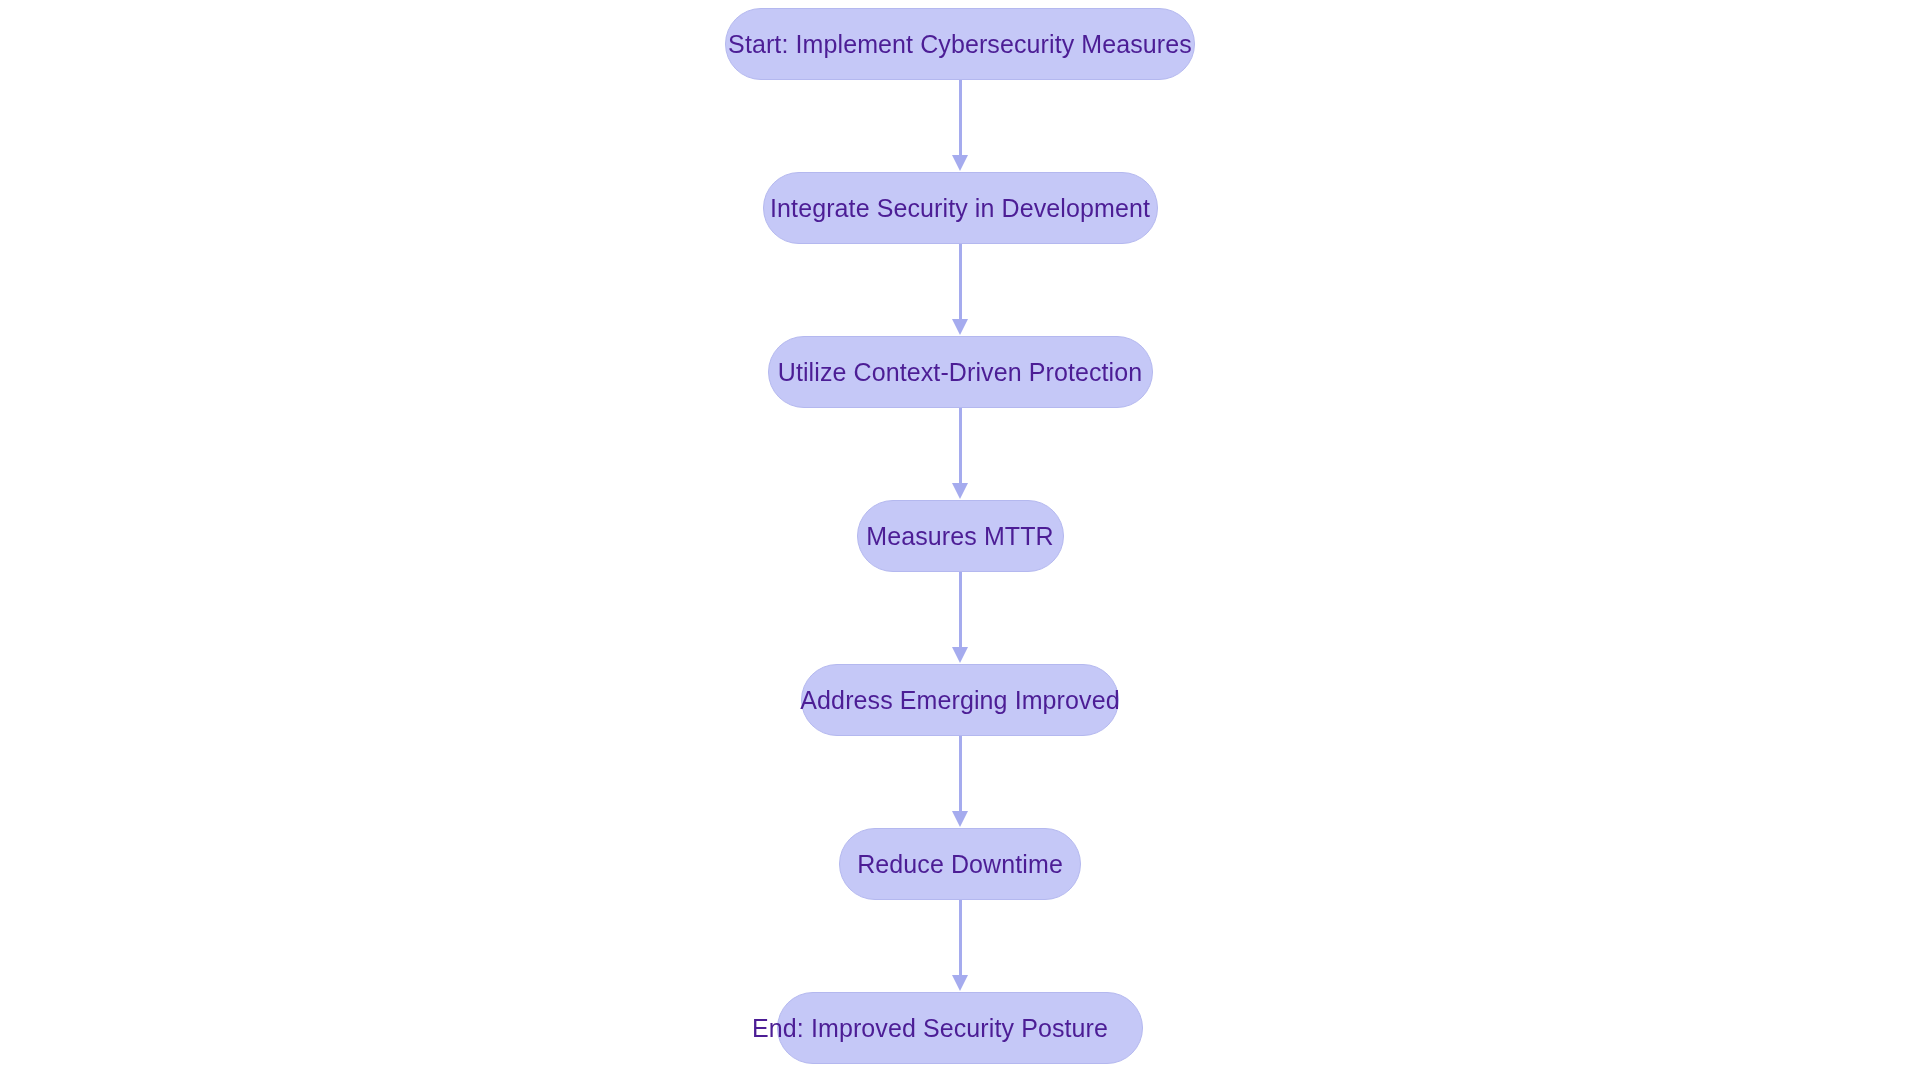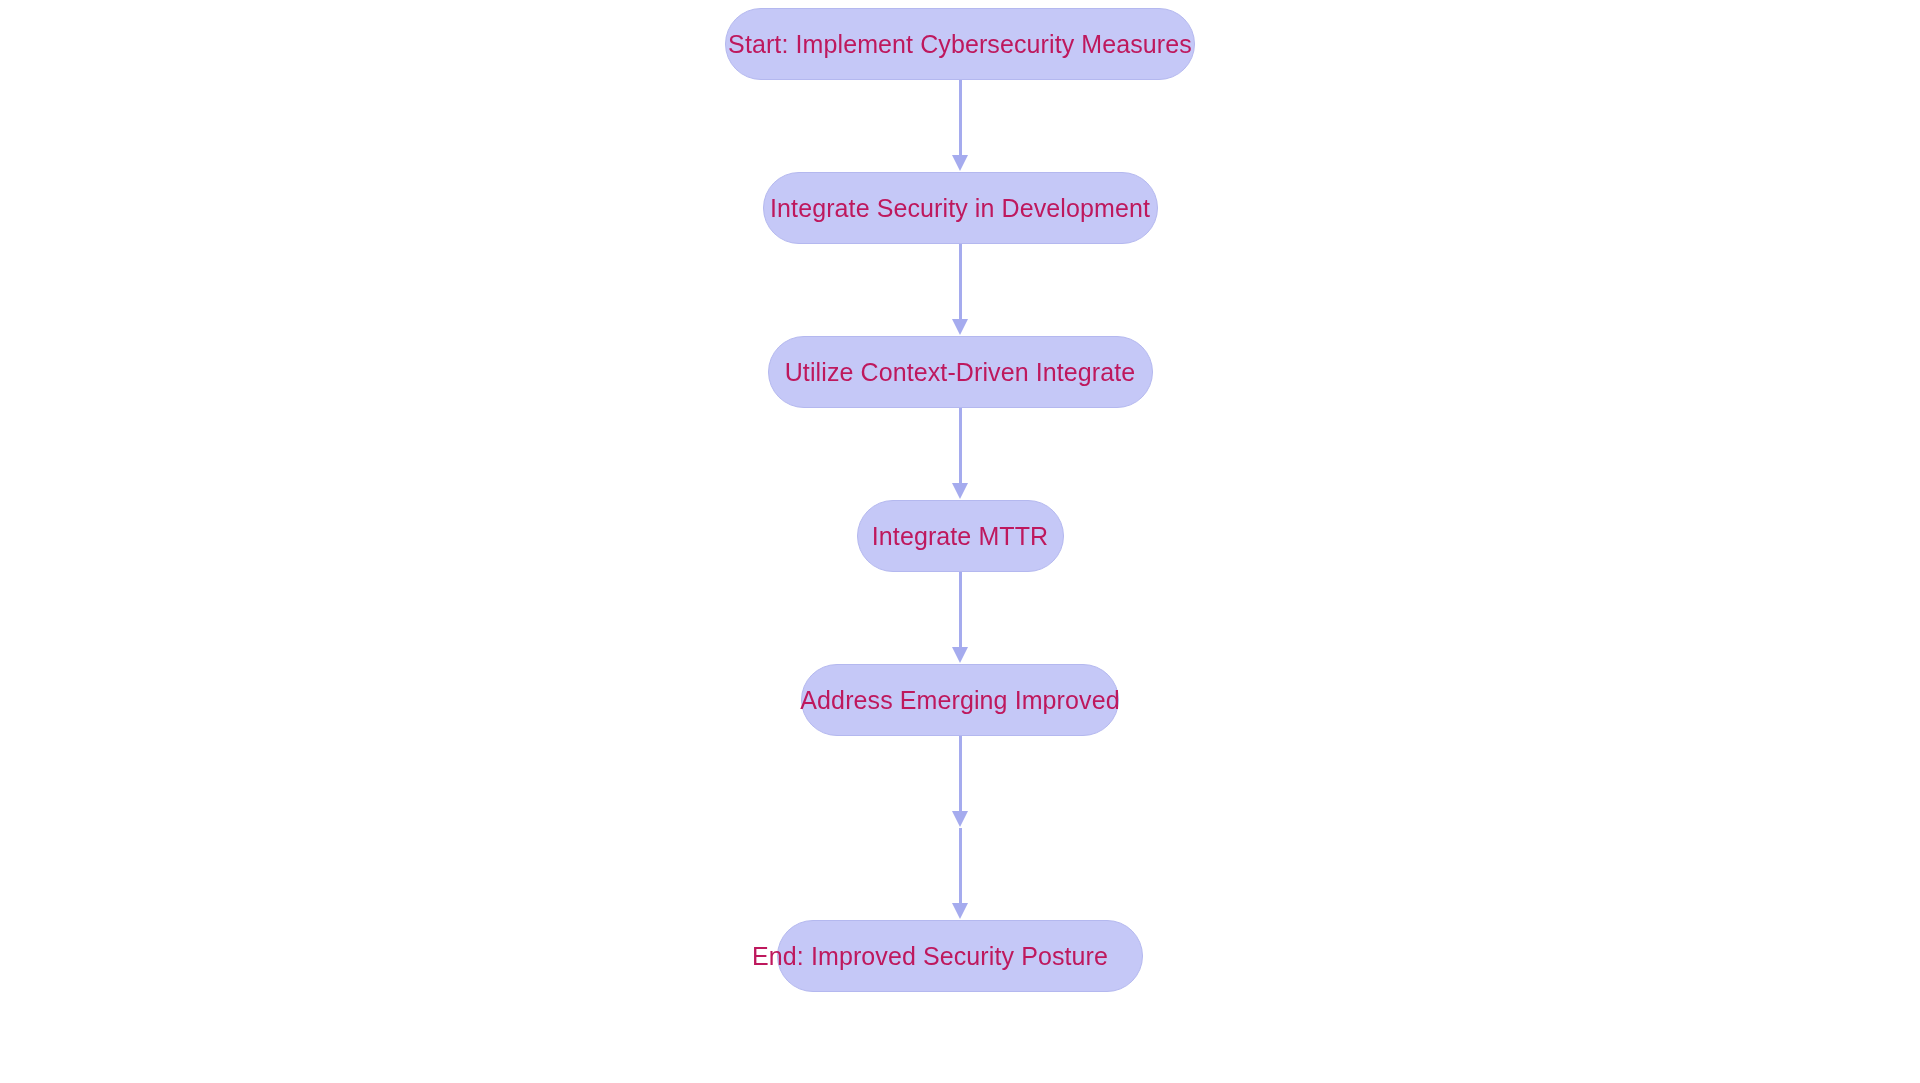--- a/index.html
+++ b/index.html
@@ -47,21 +47,21 @@
     background: #c5c8f7;
     border: 1px solid #b4b8ef;
     display: flex;
     align-items: center;
     justify-content: center;
     padding: 0 34px;
     white-space: nowrap;
   }
 
   .node-label {
-    color: #be185d;
+    color: #4c1d95;
     font-family: "Liberation Sans", sans-serif;
     font-size: 25px;
     font-weight: 400;
     letter-spacing: 0.1px;
     line-height: 1;
   }
 
   
   .connector {
     position: relative;
@@ -106,45 +106,50 @@
         <div class="node" style="width: 395px; text-align: right;">
           <span class="node-label">Integrate Security in Development</span>
         </div>
       </div>
       <div class="connector">
         <div class="stem"></div>
         <div class="head"></div>
       </div>
       <div class="row">
         <div class="node" style="width: 385px;">
-          <span class="node-label">Utilize Context-Driven Integrate</span>
+          <span class="node-label">Utilize Context-Driven Protection</span>
         </div>
       </div>
       <div class="connector">
         <div class="stem"></div>
         <div class="head"></div>
       </div>
       <div class="row">
         <div class="node" style="width: 207px;">
-          <span class="node-label">Integrate MTTR</span>
+          <span class="node-label">Measures MTTR</span>
         </div>
       </div>
       <div class="connector">
         <div class="stem"></div>
         <div class="head"></div>
       </div>
       <div class="row">
         <div class="node" style="width: 318px;">
           <span class="node-label">Address Emerging Improved</span>
         </div>
       </div>
       <div class="connector">
         <div class="stem"></div>
         <div class="head"></div>
       </div>
+      <div class="row">
+        <div class="node" style="width: 242px;">
+          <span class="node-label">Reduce Downtime</span>
+        </div>
+      </div>
       <div class="connector">
         <div class="stem"></div>
         <div class="head"></div>
       </div>
       <div class="row">
         <div class="node" style="width: 366px; justify-content: flex-end;">
           <span class="node-label">End: Improved Security Posture</span>
         </div>
       </div>
     </div>

